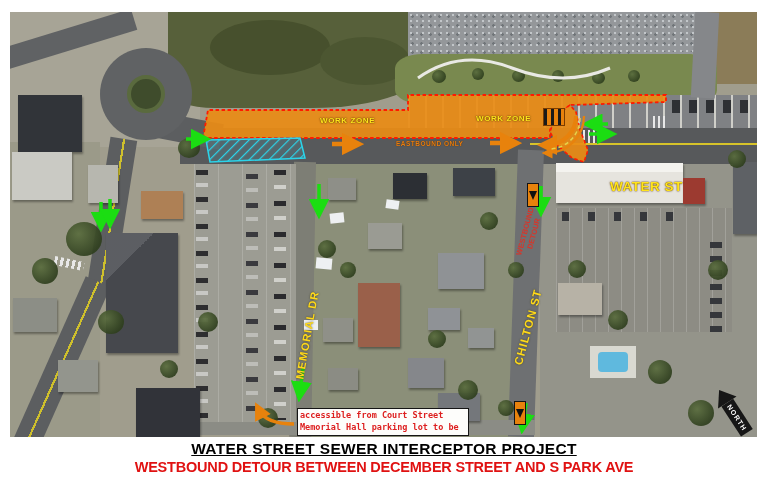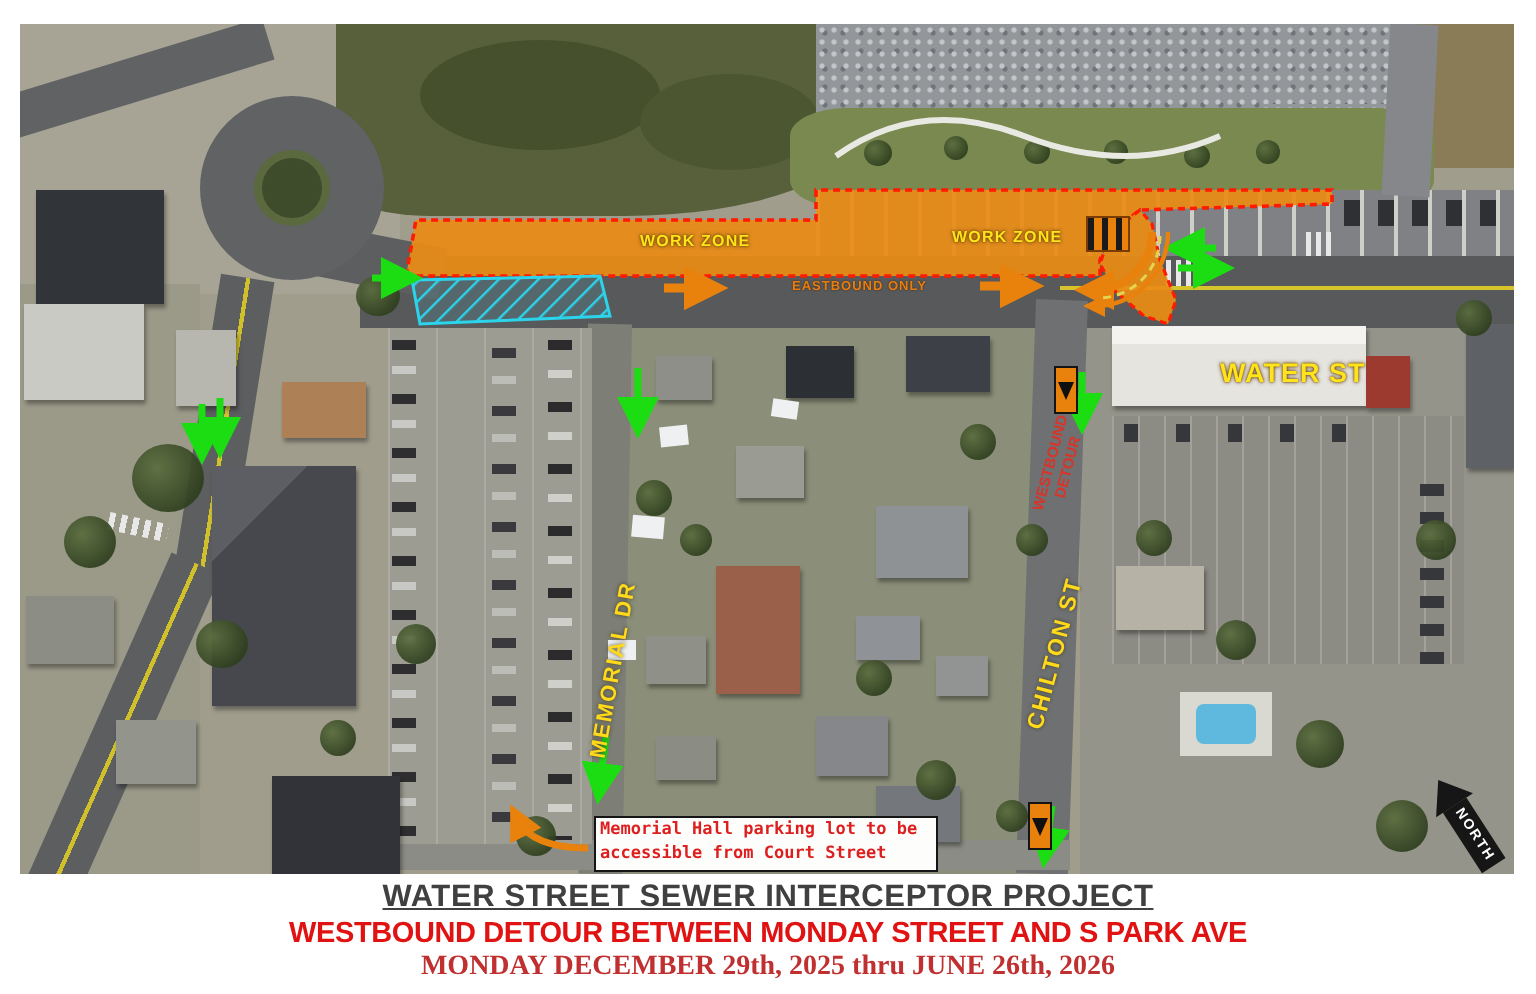--- a/index.html
+++ b/index.html
@@ -15,21 +15,21 @@
   .callout{position:absolute;background:#fdfdfb;border:1px solid #151515;color:#DD1F1F;
            font-family:"DejaVu Sans Mono",monospace;font-weight:bold;text-align:center;}
   .callout span{display:block;}
   .sign{position:absolute;background:#E8820C;border:1px solid #141414;display:flex;align-items:center;justify-content:center;}
   .sign-arrow{width:0;height:0;border-left:4px solid transparent;border-right:4px solid transparent;border-top:9px solid #101010;}
   #north-arrow{position:absolute;left:702px;top:373px;width:48px;height:62px;transform:rotate(-33deg);}
   #north-arrow .head{width:0;height:0;margin:0 auto;border-left:11px solid transparent;border-right:11px solid transparent;border-bottom:15px solid #161616;}
   #north-arrow .shaft{width:14px;height:36px;margin:0 auto;background:#161616;display:flex;align-items:center;justify-content:center;}
   #north-arrow .shaft span{writing-mode:vertical-rl;color:#fff;font-size:7px;font-weight:bold;letter-spacing:1px;}
   #footer{position:absolute;left:0;top:437px;width:768px;height:60px;background:#fff;text-align:center;}
-  #footer .title{margin-top:3px;font-size:15.5px;font-weight:bold;color:#404040;text-decoration:underline;letter-spacing:.3px;}
+  #footer .title{margin-top:3px;font-size:15.5px;font-weight:bold;color:#000000;text-decoration:underline;letter-spacing:.3px;}
   #footer .subtitle{margin-top:1px;font-size:14.5px;font-weight:bold;color:#E01212;letter-spacing:-0.2px;}
   #footer .dates{margin-top:1px;font-family:"Liberation Serif",serif;font-size:14px;font-weight:bold;color:#C03030;}
 </style>
 </head>
 <body>
 
 <div id="page">
   <div id="map">
 
     <div style="left:0;top:0;width:190px;height:135px;background:#a7a496;"></div>
@@ -180,30 +180,29 @@
     <div class="lbl" style="left:386px;top:128px;font-size:6.5px;color:#E87E12;letter-spacing:.5px;text-shadow:0 0 1px #3a2000;">EASTBOUND ONLY</div>
     <div class="lbl yellow-lbl" style="left:600px;top:119px;font-size:13.5px;letter-spacing:.5px;margin-top:48px;">WATER ST</div>
     <div class="lbl street-lbl" style="left:242px;top:317px;width:110px;text-align:center;font-size:11px;transform:rotate(-80deg);">MEMORIAL DR</div>
     <div class="lbl street-lbl" style="left:468px;top:309px;width:100px;text-align:center;font-size:11.5px;transform:rotate(-75deg);">CHILTON ST</div>
     <div class="lbl" style="left:482px;top:212px;width:76px;text-align:center;font-size:7.5px;color:#D8352A;line-height:1.15;transform:rotate(-75deg);">
       <span style="display:block;">WESTBOUND</span>
       <span style="display:block;">DETOUR</span>
     </div>
 
     <div class="callout" style="left:287px;top:396px;width:172px;font-size:8.5px;line-height:1.4;padding:1px 2px;text-align:left;">
+      <span>accessible from Court Street</span>
       <span>Memorial Hall parking lot to be</span>
-      <span>accessible from Court Street</span>
     </div>
 
     <div id="north-arrow">
       <div class="head"></div>
       <div class="shaft">
         <span>NORTH</span>
       </div>
     </div>
   </div>
 
   <div id="footer">
     <div class="title">WATER STREET SEWER INTERCEPTOR PROJECT</div>
-    <div class="subtitle">WESTBOUND DETOUR BETWEEN MONDAY STREET AND S PARK AVE</div>
-    <div class="dates">MONDAY DECEMBER 29th, 2025 thru JUNE 26th, 2026</div>
+    <div class="subtitle">WESTBOUND DETOUR BETWEEN DECEMBER STREET AND S PARK AVE</div>
   </div>
 </div>
 
 </body></html>

